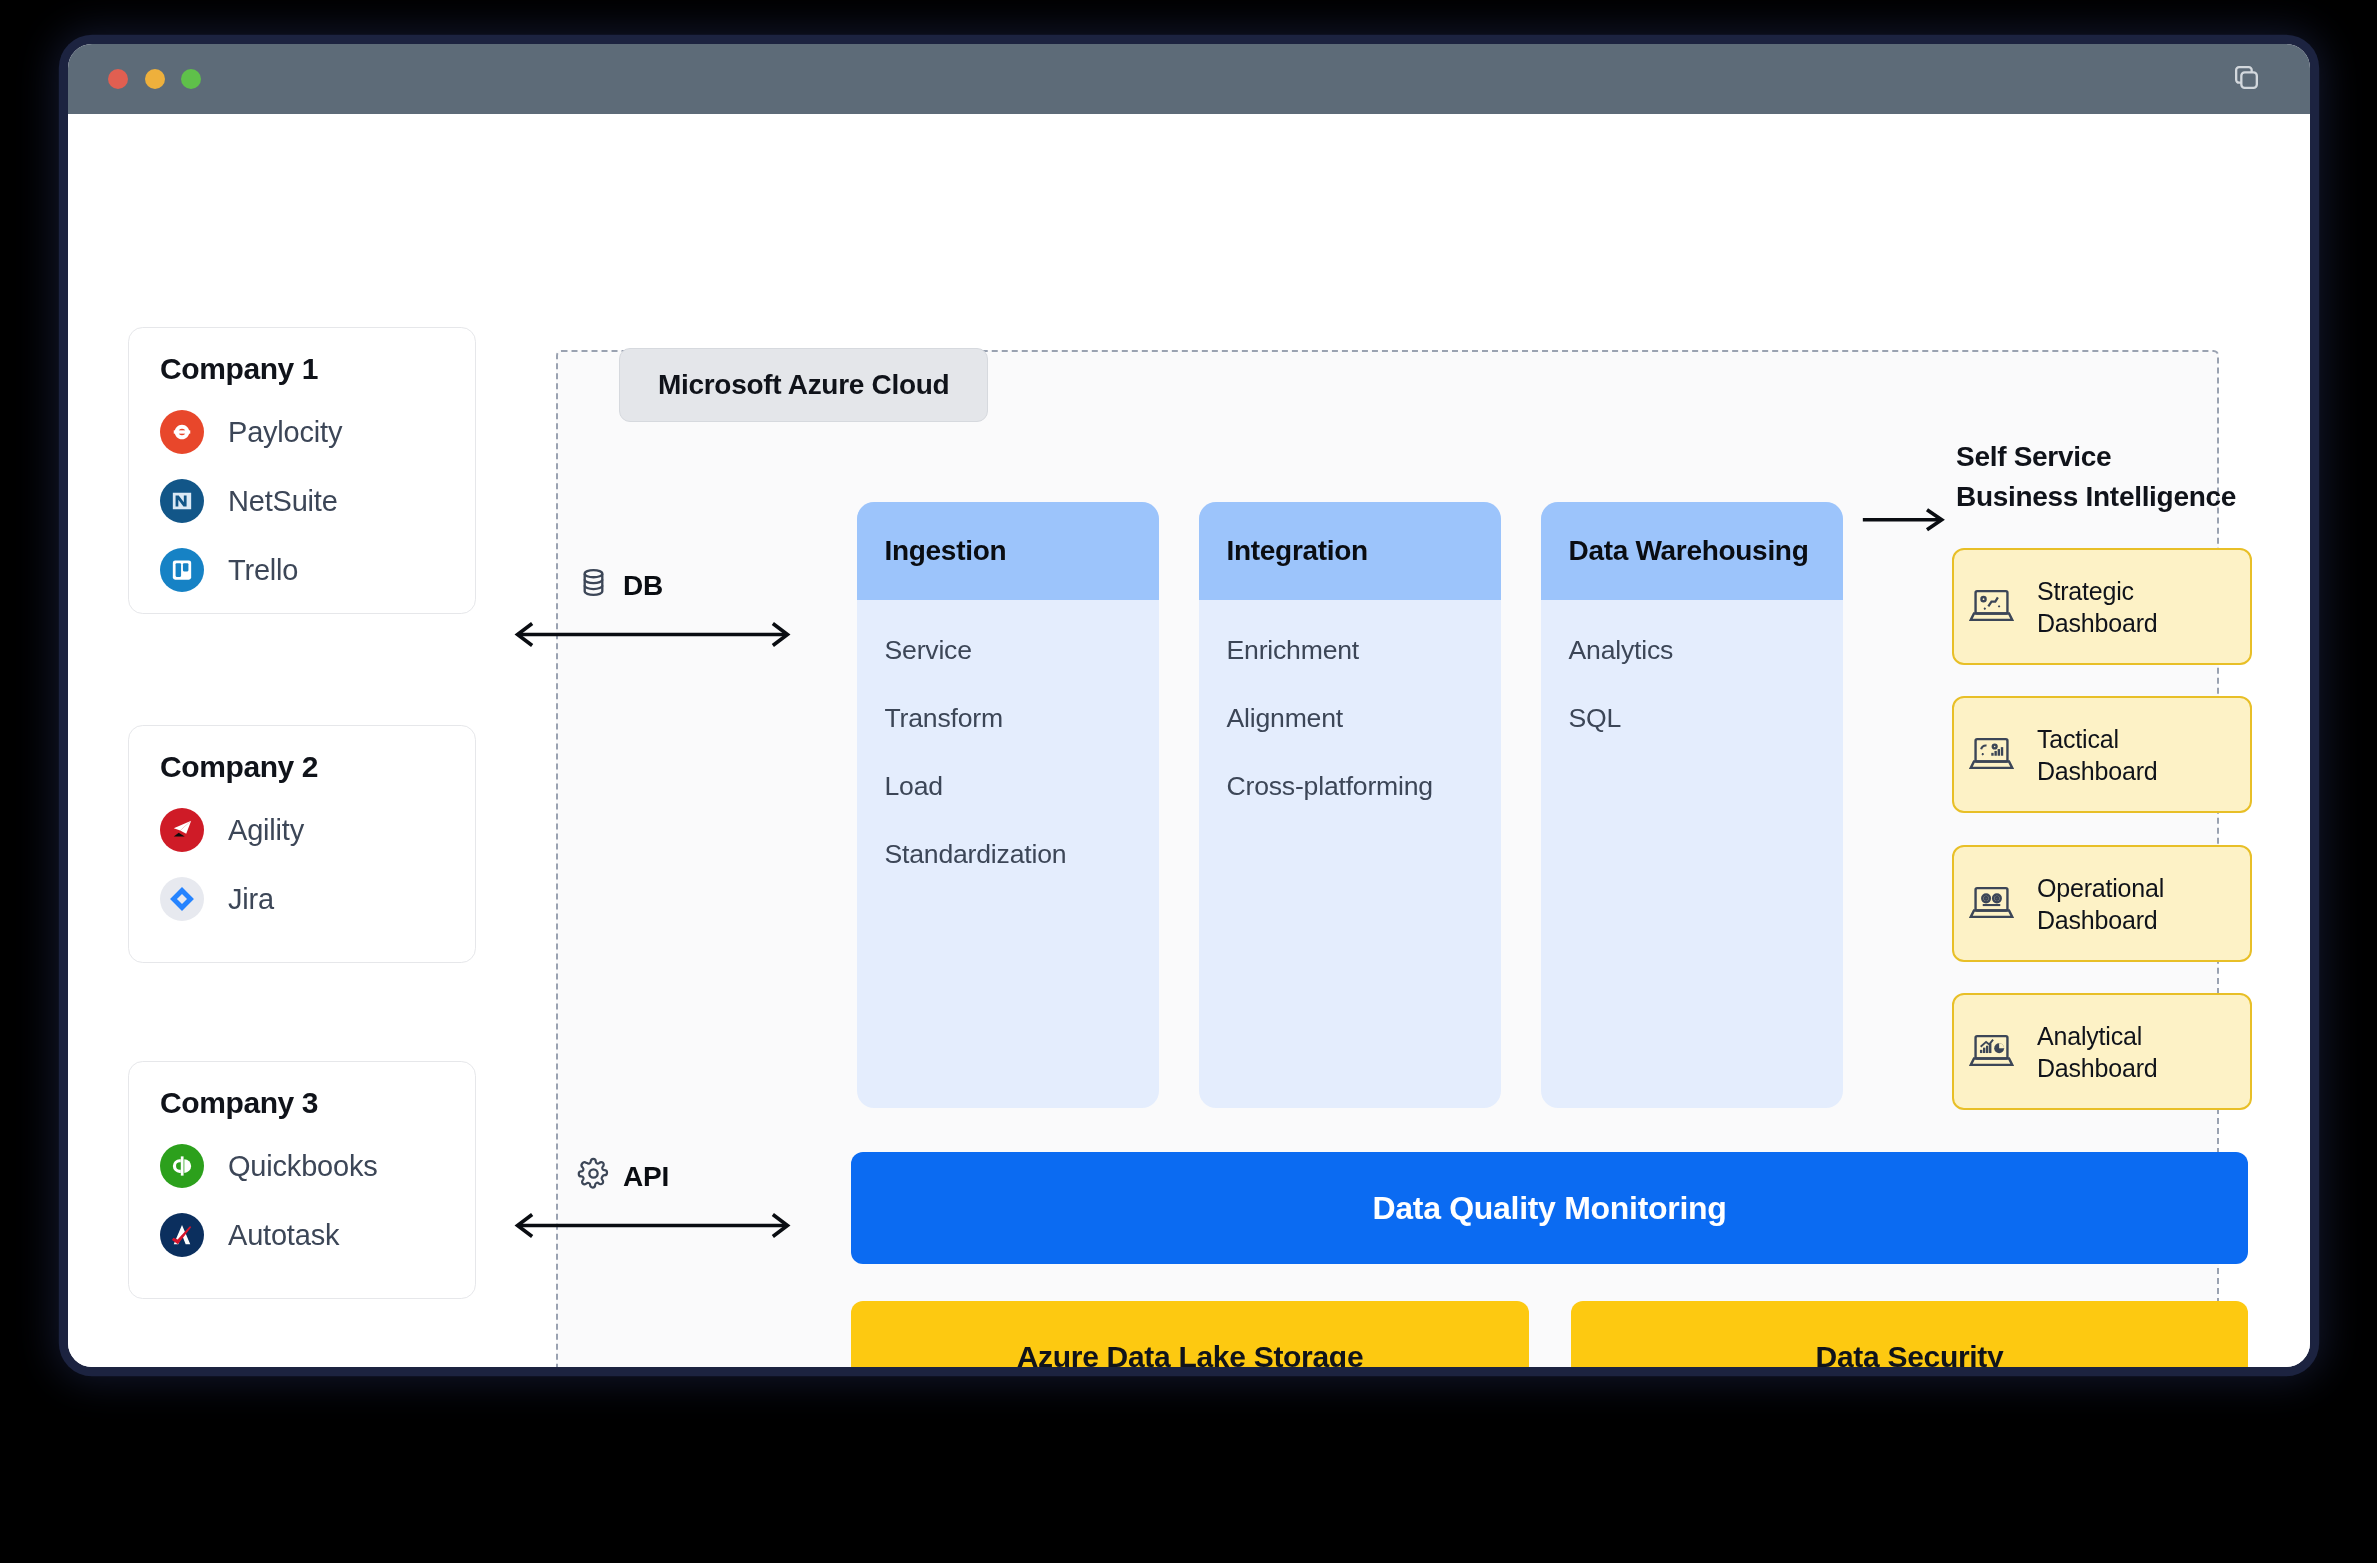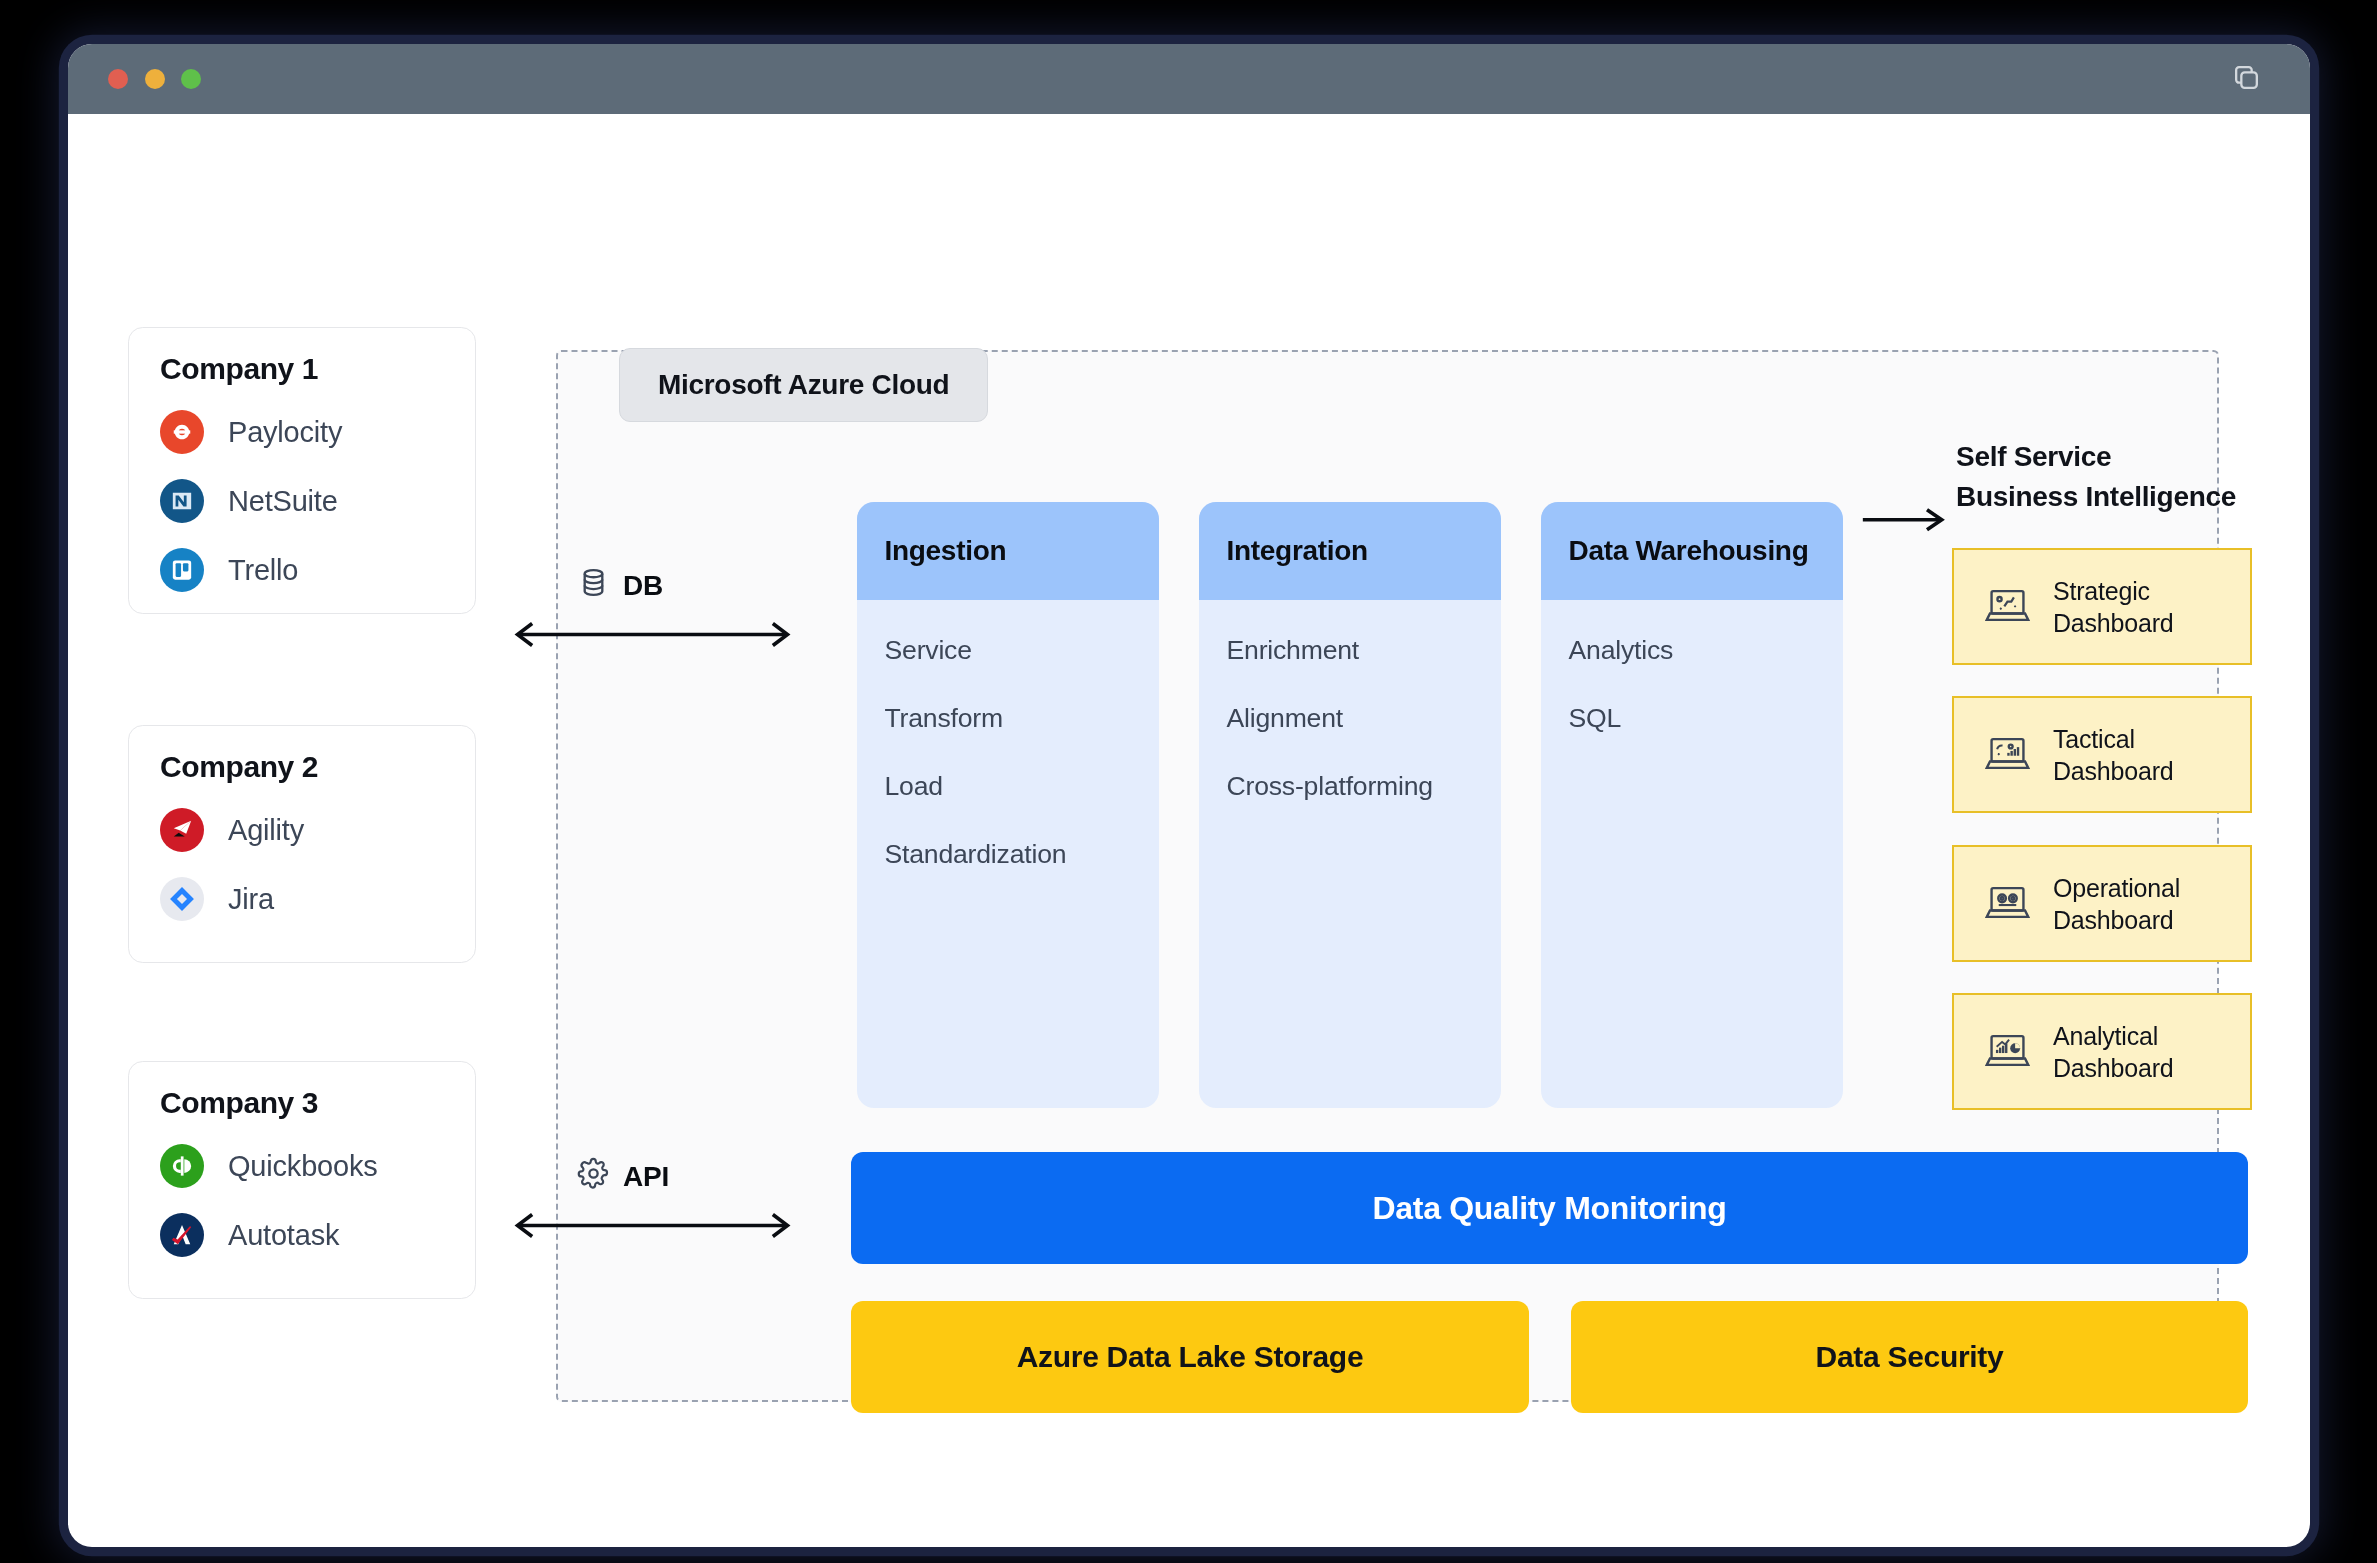--- a/index.html
+++ b/index.html
@@ -11,21 +11,21 @@
   }
   #root {
     position: relative;
     width: 2377px; height: 1563px;
     background: #000;
   }
   
   .window {
     position: absolute;
     left: 68px; top: 44px;
-    width: 2242px; height: 1503px;
+    width: 2242px; height: 1323px;
     background: #fff;
     border-radius: 24px;
     overflow: hidden;
     box-shadow: 0 0 0 9.2px #1c2340, 0 0 40px 13px rgba(22,28,54,.85);
   }
   .titlebar {
     position: relative;
     height: 70px;
     background: #5d6b78;
     display: flex;
@@ -141,23 +141,23 @@
     line-height: 1.42;
     letter-spacing: -0.3px;
   }
   .dash-card {
     position: absolute;
     left: 1884px;
     width: 300px;
     height: 117px;
     background: #fdf2c6;
     border: 2.7px solid #e8bf27;
-    border-radius: 0;
+    border-radius: 12px;
     display: flex; align-items: center; gap: 20px;
-    padding-left: 28px;
+    padding-left: 12px;
   }
   #dash-0 { top: 434px; }
   #dash-1 { top: 582px; }
   #dash-2 { top: 731px; }
   #dash-3 { top: 879px; }
   .dash-label {
     font-size: 25px;
     color: #10131a;
     line-height: 1.28;
     letter-spacing: -0.2px;

